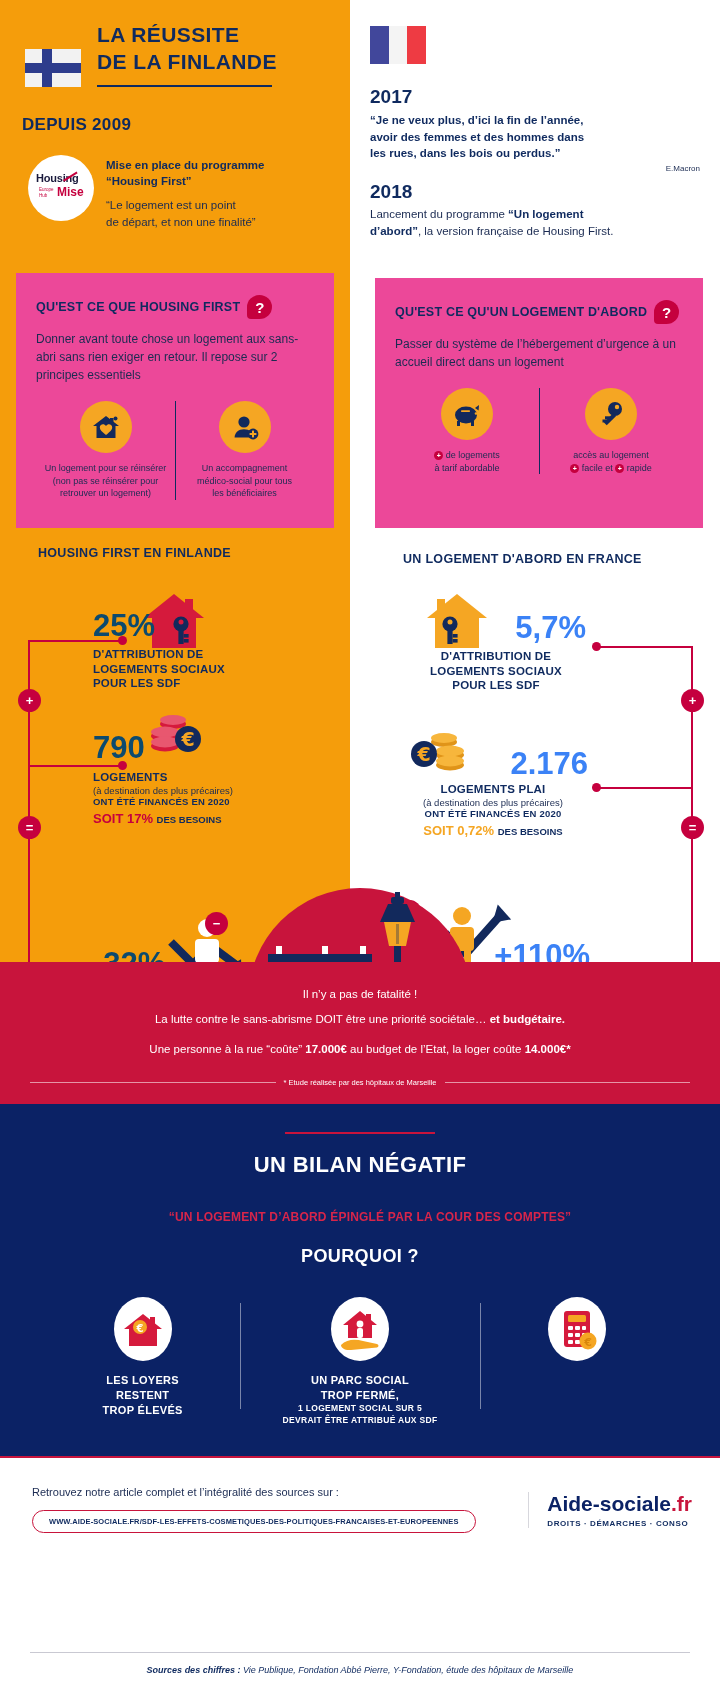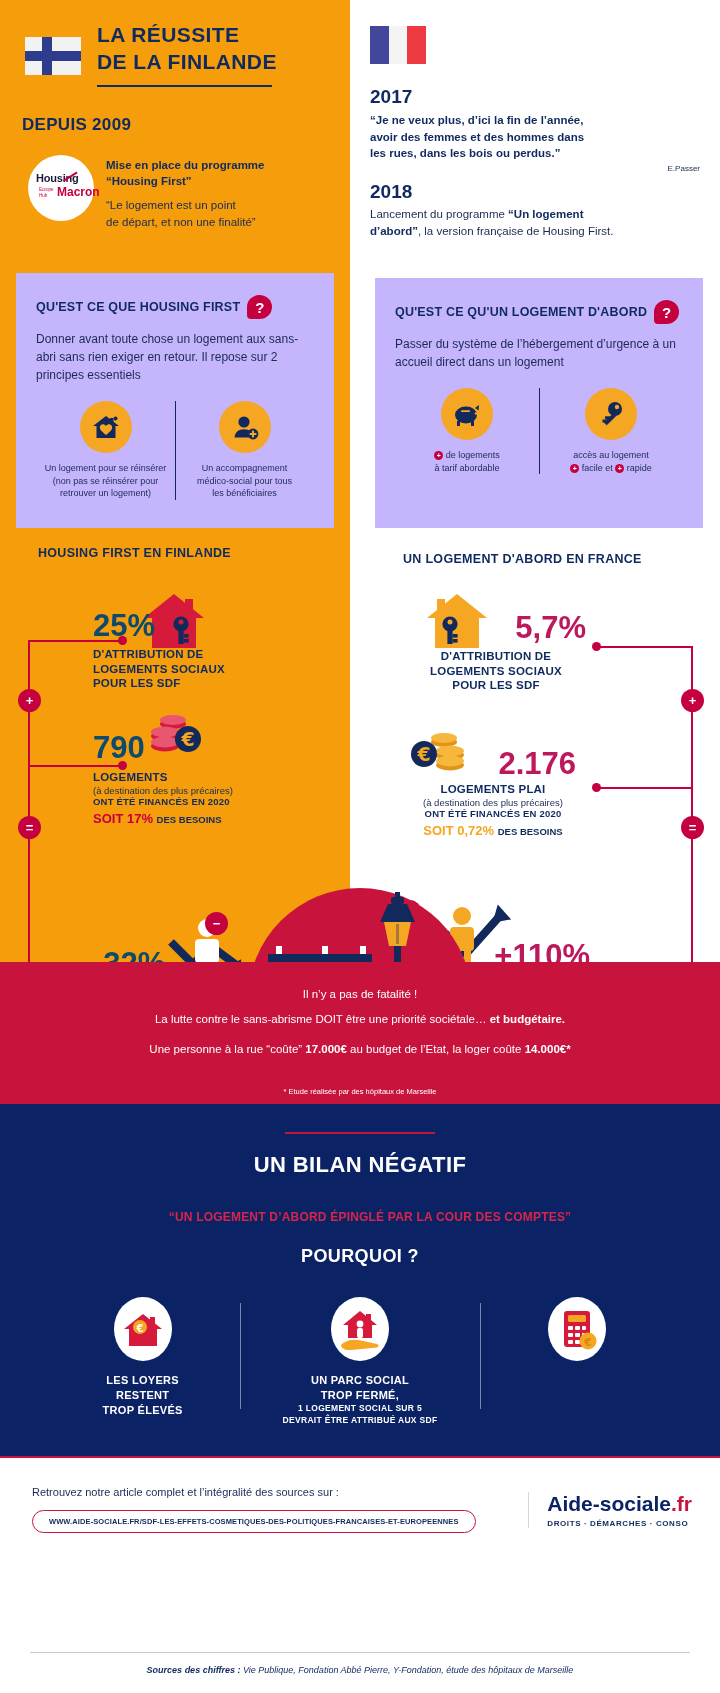--- a/index.html
+++ b/index.html
@@ -9,21 +9,21 @@
     background: #fff; overflow: hidden; position: relative;
   }
   .page { width: 720px; height: 1693px; position: relative; }
 
   
   .top { position: relative; height: 962px; display: flex; }
   .col-fi { width: 350px; background: #F59D0B; position: relative; }
   .col-fr { width: 370px; background: #ffffff; position: relative; }
 
   
-  .hdr { display: flex; align-items: center; padding: 22px 0 0 0; }
+  .hdr { display: flex; align-items: flex-end; padding: 22px 0 0 0; }
   .hdr-fi { padding-left: 25px; }
   .hdr-fr { padding-left: 20px; }
   .flag { width: 56px; height: 38px; flex: 0 0 auto; margin-top: 4px; }
   .flag-fi { background: #f2f2f2; position: relative; overflow: hidden; }
   .flag-fi .vbar { position: absolute; left: 17px; top: 0; width: 10px; height: 100%; background: #2d3c8c; }
   .flag-fi .hbar { position: absolute; top: 14px; left: 0; width: 100%; height: 10px; background: #2d3c8c; }
   .flag-fr { display: flex; }
   .flag-fr span { flex: 1 1 0; }
   .flag-fr .b { background: #41479B; }
   .flag-fr .w { background: #F4F4F4; }
@@ -61,21 +61,21 @@
 
   
   .year { margin: 22px 0 0 20px; font-size: 19px; font-weight: bold; color: #0F2A5F; }
   .year-q { margin: 4px 20px 0 20px; font-size: 11.5px; font-weight: bold; color: #0F2A5F; line-height: 1.45; }
   .year-src { margin: 2px 20px 0 0; font-size: 8px; color: #1b2b52; text-align: right; }
   .year-txt { margin: 3px 20px 0 20px; font-size: 11.5px; color: #1b2b52; line-height: 1.45; }
   .year-txt b { color: #0F2A5F; }
 
   
   .card {
-    position: absolute; background: #c4b5fd;
+    position: absolute; background: #ec4899;
     padding: 22px 20px 16px 20px;
   }
   .card-fi { left: 16px; top: 273px; width: 318px; height: 255px; }
   .card-fr { left: 375px; top: 278px; width: 328px; height: 250px; }
 
   .card-h { display: flex; align-items: center; }
   .card-h .ch-txt {
     font-size: 12.5px; font-weight: bold; color: #0F2A5F; letter-spacing: .2px;
   }
   .qmark {
@@ -108,21 +108,21 @@
     position: absolute; font-size: 12.5px; font-weight: bold;
     color: #0F2A5F; letter-spacing: .3px;
   }
   .stat-head-fi { left: 38px; top: 546px; }
   .stat-head-fr { left: 403px; top: 552px; }
 
   
   .stat { position: absolute; }
   .num { font-size: 31px; font-weight: bold; line-height: 1; }
   .num-white { color: #0c4a6e; }
-  .num-red { color: #be185d; }
+  .num-red { color: #3b82f6; }
   .lbl { font-size: 11.5px; font-weight: bold; color: #0F2A5F; letter-spacing: .2px; line-height: 1.28; }
   .lbl-sm { font-size: 9.5px; font-weight: normal; color: #1b2b52; }
   .lbl-xs { font-size: 9.5px; font-weight: bold; color: #0F2A5F; letter-spacing: .2px;}
   .soit { font-size: 13px; font-weight: bold; color: #C5003E; }
   .soit .sm { font-size: 9.5px; color: #0F2A5F; }
   .soit-or { color: #F5A623; }
 
   
   .conn { position: absolute; background: #C5003E; }
   .dot {
@@ -145,21 +145,21 @@
   .red-band {
     position: absolute; left: 0; top: 962px; width: 720px; height: 142px;
     background: #C8143C; color: #fff; text-align: center;
   }
   .rb1 { padding-top: 26px; font-size: 11.5px; }
   .rb2 { margin-top: 13px; font-size: 11.5px; }
   .rb2 b, .rb3 b { font-weight: bold; }
   .rb3 { margin-top: 18px; font-size: 11.5px; }
   .rb-foot {
     margin-top: 23px; display: flex; align-items: center;
-    justify-content: center; gap: 8px; padding: 0 30px; flex-direction: column;
+    justify-content: center; gap: 8px; padding: 0 30px;
   }
   .rb-foot .ln { flex: 1 1 auto; height: 1px; background: rgba(255,255,255,.55); }
   .rb-foot .tx { font-size: 7.5px; white-space: nowrap; }
 
   
   .navy {
     position: absolute; left: 0; top: 1104px; width: 720px; height: 352px;
     background: #0B2265; color: #fff; text-align: center;
   }
   .nv-rule-top { width: 150px; height: 2px; background: #C8143C; margin: 28px auto 0; }
@@ -224,21 +224,21 @@
         </div>
       </div>
 
       <div class="depuis">DEPUIS 2009</div>
 
       <div class="hf-row">
         <div class="hf-badge">
           <div class="hb1">Housing</div>
           <div class="hb2"><span>Europe</span><br><span>Hub</span></div>
           <div class="roofline"></div>
-          <div class="hb3">Macron</div>
+          <div class="hb3">Mise</div>
         </div>
         <div class="hf-text">
           <div class="hf-t1" style="white-space:pre-line">Mise en place du programme
 “Housing First”</div>
           <div class="hf-t2" style="white-space:pre-line">“Le logement est un point
 de départ, et non une finalité”</div>
         </div>
       </div>
     </div>
 
@@ -248,21 +248,21 @@
           <span class="b"></span>
             <span class="w"></span>
             <span class="r"></span>
         </div>
       </div>
 
       <div class="year">2017</div>
       <div class="year-q" style="white-space:pre-line">“Je ne veux plus, d’ici la fin de l’année,
 avoir des femmes et des hommes dans
 les rues, dans les bois ou perdus.”</div>
-      <div class="year-src">E.Passer</div>
+      <div class="year-src">E.Macron</div>
 
       <div class="year" style="margin-top:8px">2018</div>
       <div class="year-txt">
         <span>Lancement du programme </span><b style="white-space:pre-line">“Un logement
 d’abord”</b><span>, la version française de Housing First.</span>
       </div>
     </div>
 
     <div class="card card-fi">
       <div class="card-h">
@@ -461,21 +461,21 @@
             <ellipse cx="36" cy="18" rx="13" ry="5" fill="#E09419"></ellipse>
             <ellipse cx="36" cy="14" rx="13" ry="5" fill="#F7B63C"></ellipse>
             <ellipse cx="42" cy="31" rx="14" ry="5.4" fill="#E09419"></ellipse>
             <ellipse cx="42" cy="27" rx="14" ry="5.4" fill="#F7B63C"></ellipse>
             <ellipse cx="42" cy="41" rx="14" ry="5.4" fill="#E09419"></ellipse>
             <ellipse cx="42" cy="37" rx="14" ry="5.4" fill="#F7B63C"></ellipse>
             <circle cx="16" cy="30" r="13" fill="#12295C"></circle>
             <text x="16" y="37" font-size="19" font-weight="bold" fill="#F5A623" text-anchor="middle" font-family="DejaVu Sans, sans-serif">€</text>
           </svg>
         </div>
-        <div class="num num-red" style="position:absolute; right:12px; top:16px;">2.176</div>
+        <div class="num num-red" style="position:absolute; right:0; top:16px;">2.176</div>
       </div>
       <div class="lbl">LOGEMENTS PLAI</div>
       <div class="lbl-sm">(à destination des plus précaires)</div>
       <div class="lbl-xs">ONT ÉTÉ FINANCÉS EN 2020</div>
       <div class="soit" style="margin-top:4px">
         <span class="soit-or">SOIT 0,72%</span>
         <span class="sm">DES BESOINS</span>
       </div>
     </div>
 

